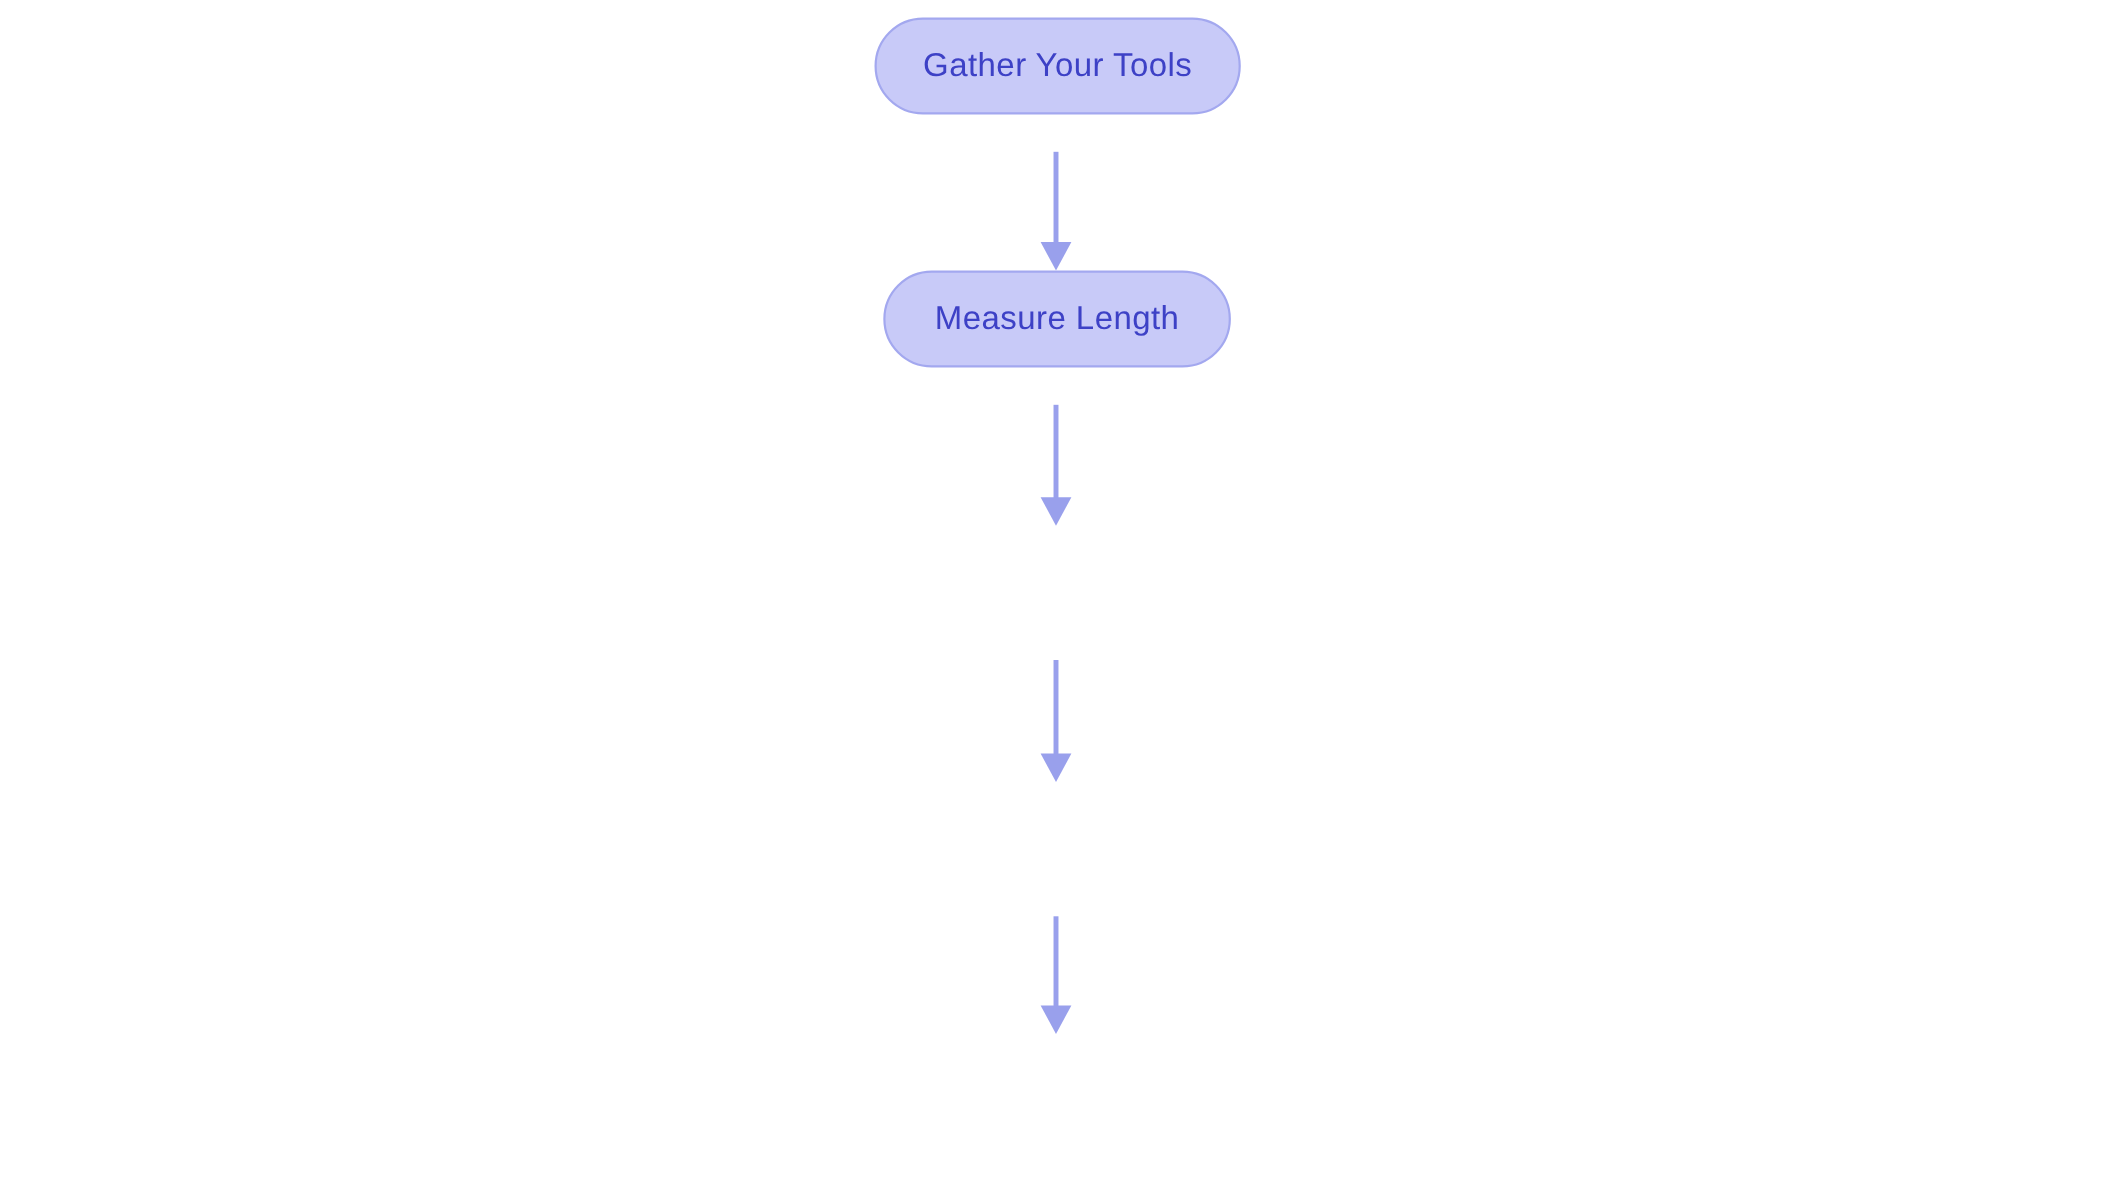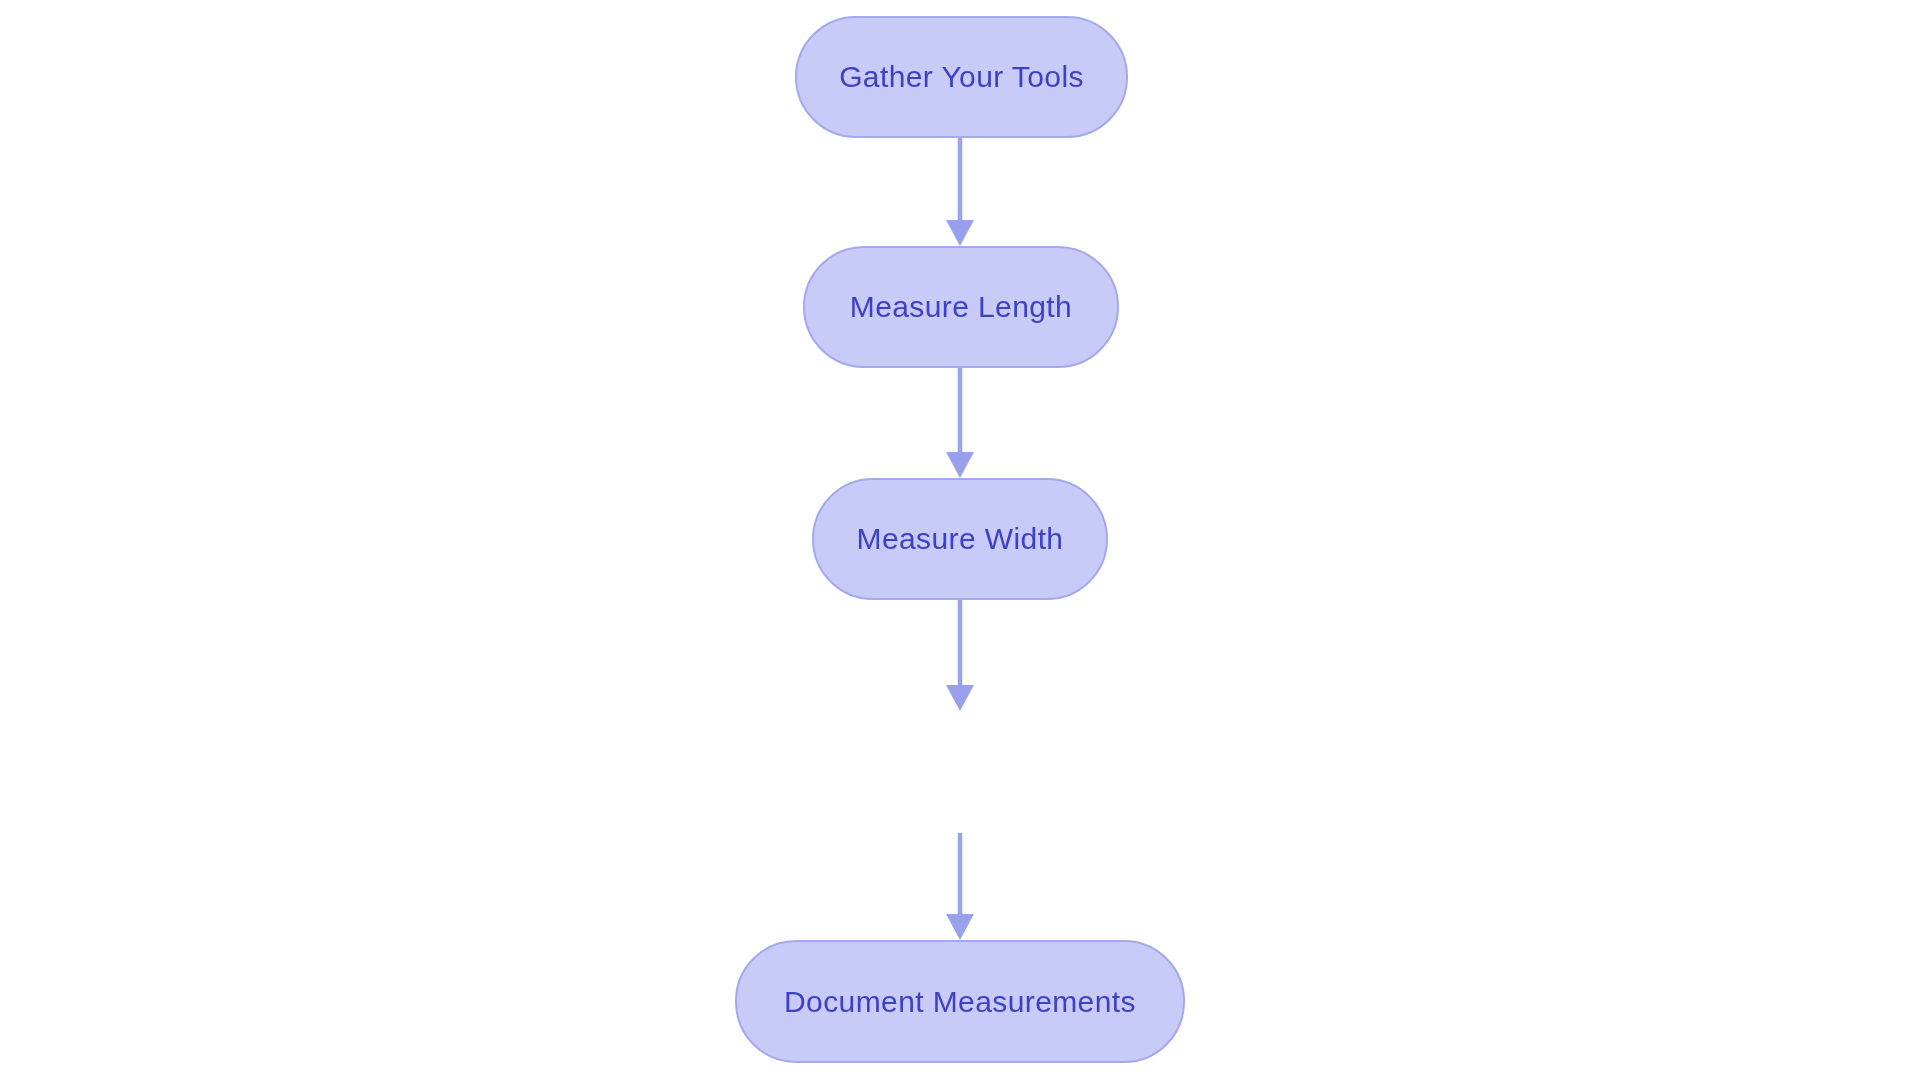--- a/index.html
+++ b/index.html
@@ -11,21 +11,21 @@
     position: relative;
     width: 1920px;
     height: 1083px;
     background: var(--background, #ffffff);
     overflow: hidden;
     font-family: "Liberation Sans", "DejaVu Sans", sans-serif;
   }
   .flow-node {
     position: absolute;
     box-sizing: border-box;
-    height: 122px;
+    height: 88px;
     background: var(--node-fill, #c8caf8);
     border: 2.5px solid var(--node-border, #a3a8ef);
     border-radius: 61px;
     display: flex;
     align-items: center;
     justify-content: center;
   }
   .flow-node .node-label {
     color: var(--node-text, #3d41c6);
     font-size: 30px;
@@ -75,32 +75,26 @@
 
   <div class="flow-node" id="node-1">
     <span class="node-label">Measure Length</span>
   </div>
 
   <svg class="edge-arrow" id="edge-1" viewBox="0 0 32 110" xmlns="http://www.w3.org/2000/svg">
     <line x1="16" y1="0" x2="16" y2="88"></line>
     <polygon points="2,84 30,84 16,110"></polygon>
   </svg>
 
-  <div class="flow-node" id="node-2">
-    <span class="node-label">Measure Width</span>
-  </div>
 
   <svg class="edge-arrow" id="edge-2" viewBox="0 0 32 111" xmlns="http://www.w3.org/2000/svg">
     <line x1="16" y1="0" x2="16" y2="89"></line>
     <polygon points="2,85 30,85 16,111"></polygon>
   </svg>
 
 
   <svg class="edge-arrow" id="edge-3" viewBox="0 0 32 107" xmlns="http://www.w3.org/2000/svg">
     <line x1="16" y1="0" x2="16" y2="85"></line>
     <polygon points="2,81 30,81 16,107"></polygon>
   </svg>
 
-  <div class="flow-node" id="node-4">
-    <span class="node-label">Document Measurements</span>
-  </div>
 
 </div>
 
 </body></html>

